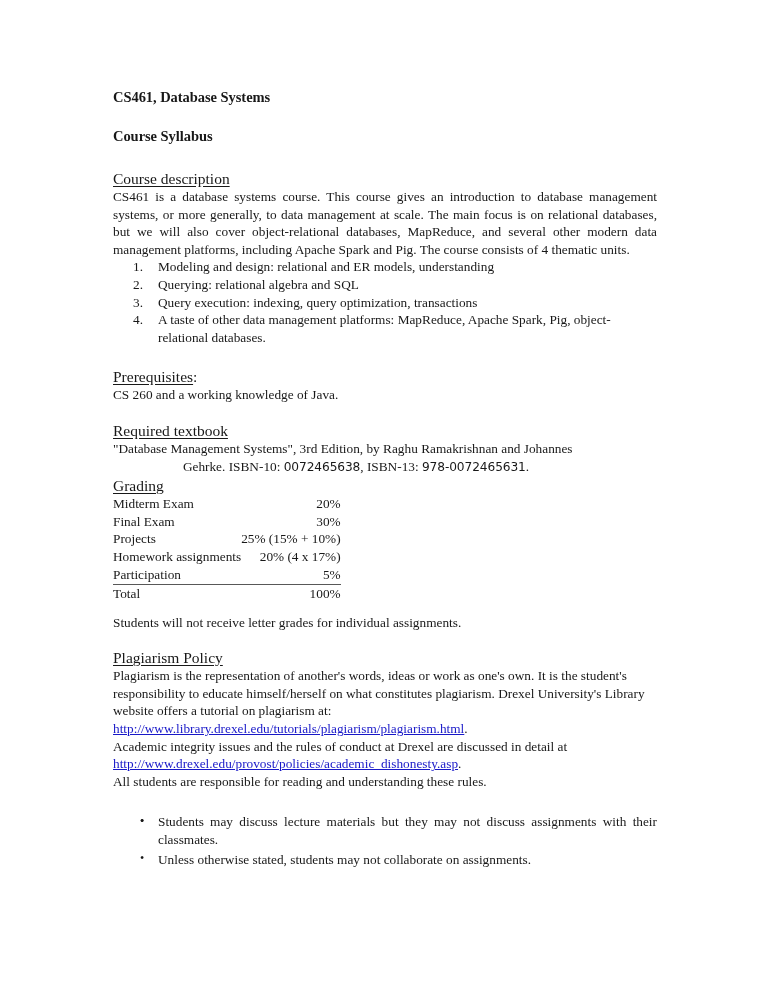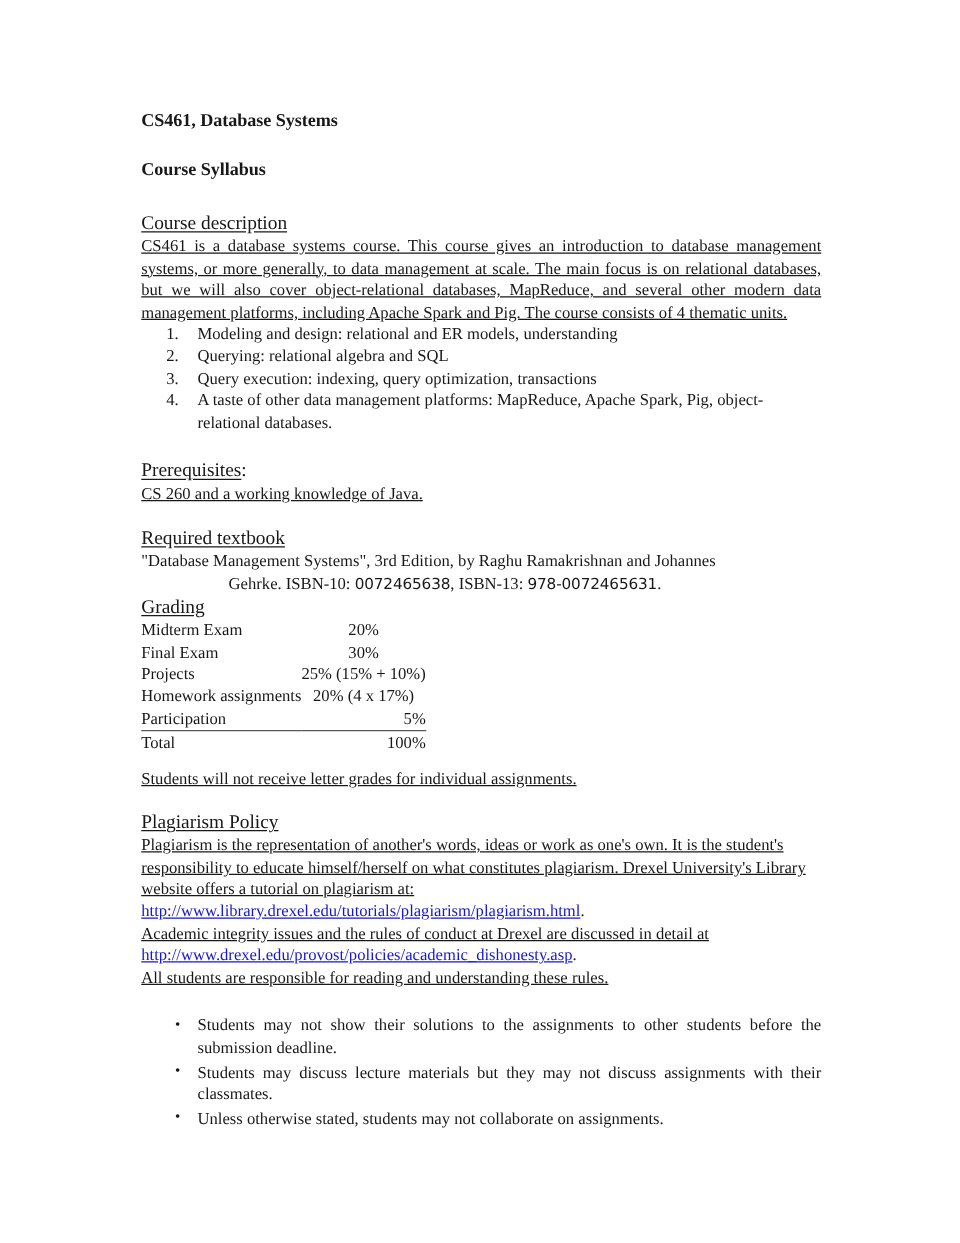--- a/index.html
+++ b/index.html
@@ -48,21 +48,20 @@
   .section-head .u {
     text-decoration: underline;
     text-underline-offset: 1.5px;
   }
   
   .para {
     font-size: 13.3px;
     line-height: 17.6px;
     margin: 0;
     text-align: left;
-    text-decoration: underline;
   }
   .para.justify {
     text-align: justify;
     text-justify: inter-word;
   }
   .spacer-sm { height: 11px; }
   .spacer-md { height: 17px; }
   .spacer-lg { height: 21px; }
   
   ol.num-list {
@@ -130,21 +129,21 @@
     line-height: 17.6px;
     width: 214px;
   }
   table.grading td {
     padding: 0;
     vertical-align: baseline;
     white-space: nowrap;
     margin-top: 35px;
   }
   table.grading td.label { width: 182px; }
-  table.grading td.value { text-align: center; }
+  table.grading td.value { text-align: right; }
   table.grading tr.ruled td {
     border-bottom: 1px solid #585858;
     padding-bottom: 0.5px;
   }
   table.grading tr.ruled td.value { text-align: right; }
   table.grading tr.total td.value { text-align: right; }
   table.grading tr.total td { padding-top: 0.5px; }
   
   a.doclink, .doclink {
     color: #1818c8;
@@ -224,18 +223,18 @@
   <div class="section-head"><span class="u">Plagiarism Policy</span></div>
   <p class="para">Plagiarism is the representation of another's words, ideas or work as one's own. It is the student's responsibility to educate himself/herself on what constitutes plagiarism. Drexel University's Library website offers a tutorial on plagiarism at:</p>
   <div class="linkline"><a class="doclink" href="#">http://www.library.drexel.edu/tutorials/plagiarism/plagiarism.html</a><span class="tail">.</span></div>
   <p class="para">Academic integrity issues and the rules of conduct at Drexel are discussed in detail at</p>
   <div class="linkline"><a class="doclink" href="#">http://www.drexel.edu/provost/policies/academic_dishonesty.asp</a><span class="tail">.</span></div>
   <p class="para">All students are responsible for reading and understanding these rules.</p>
 
   <div class="spacer-lg"></div>
 
   <ul class="bul-list">
-    <li><span class="bullet">•</span><span>Students may not show their solutions to the assignments to other students before the submission deadline.</span></li>
+    <li><span class="bullet">•</span></li>
     <li><span class="bullet">•</span><span>Students may discuss lecture materials but they may not discuss assignments with their classmates.</span></li>
     <li><span class="bullet">•</span><span>Unless otherwise stated, students may not collaborate on assignments.</span></li>
   </ul>
 
 </div>
 
 </body></html>

